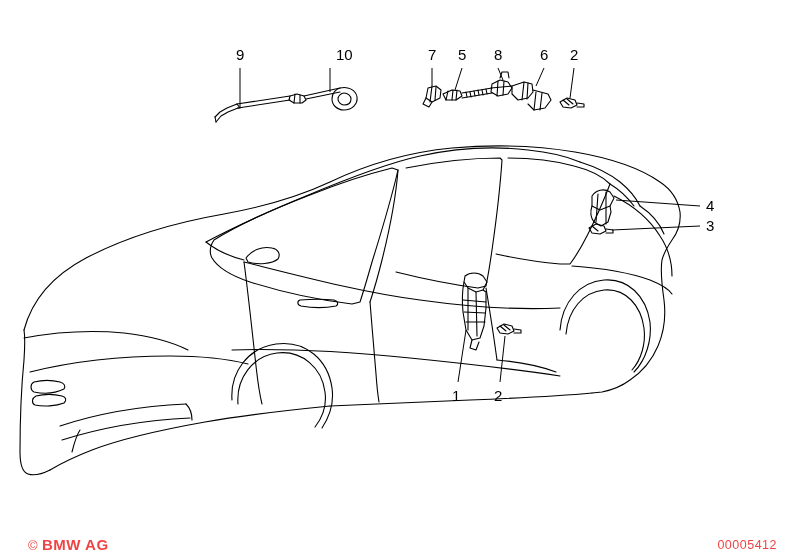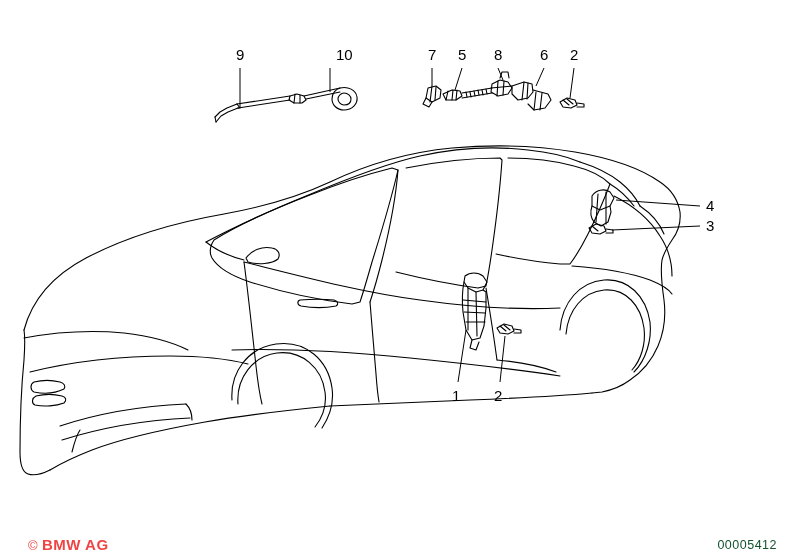--- a/index.html
+++ b/index.html
@@ -51,21 +51,21 @@
   }
   .footer-copy .brand {
     font-weight: bold;
     letter-spacing: 0.5px;
   }
   .footer-id {
     position: absolute;
     right: 22px;
     top: 538px;
     font-size: 12.5px;
-    color: #14532d;
+    color: #ef4444;
     letter-spacing: 0.5px;
     font-family: "Liberation Sans", sans-serif;
   }
 </style>
 </head>
 <body>
 
 <div id="diagram-root">
 
   <svg class="layer" viewBox="0 0 799 559" aria-hidden="true">

